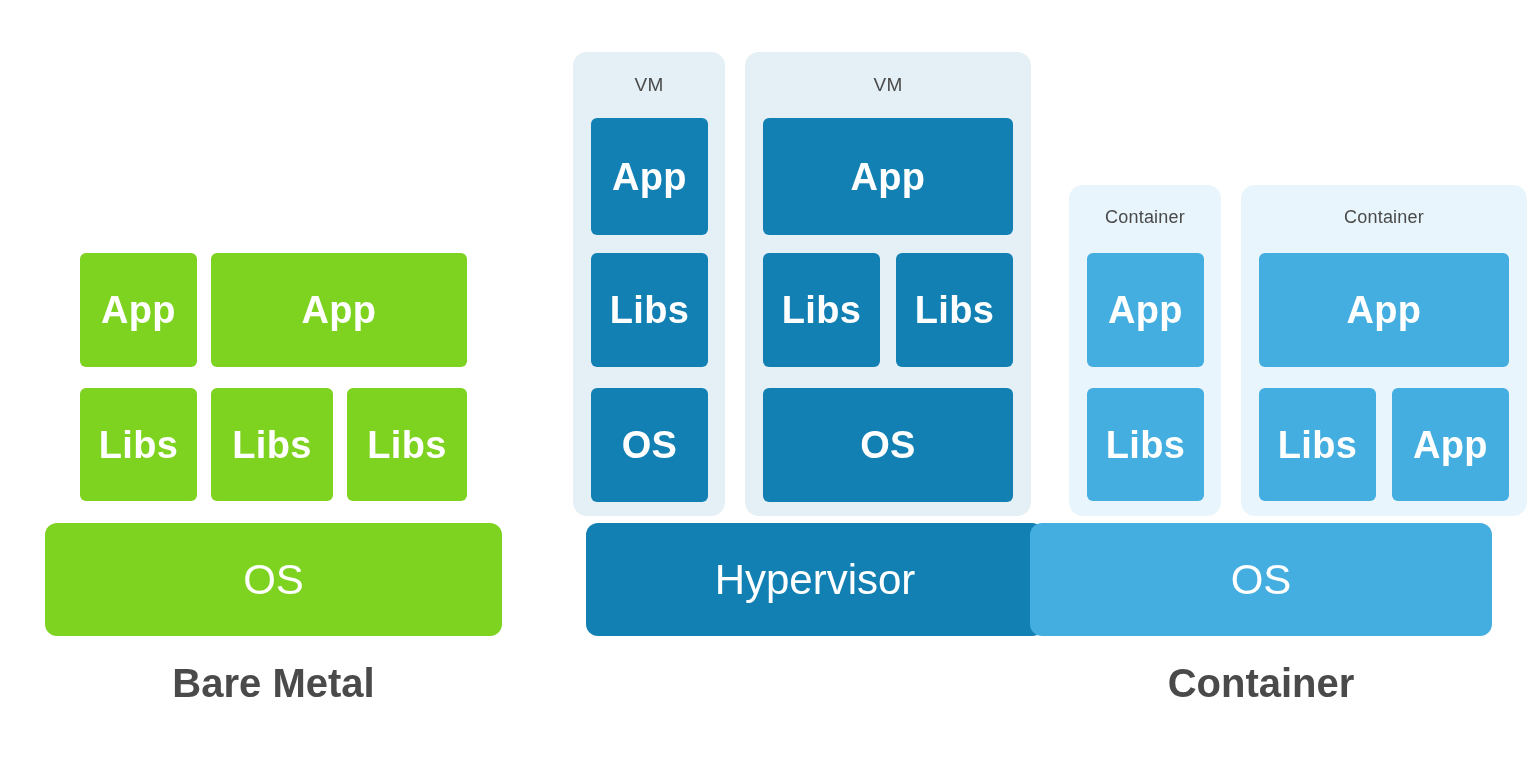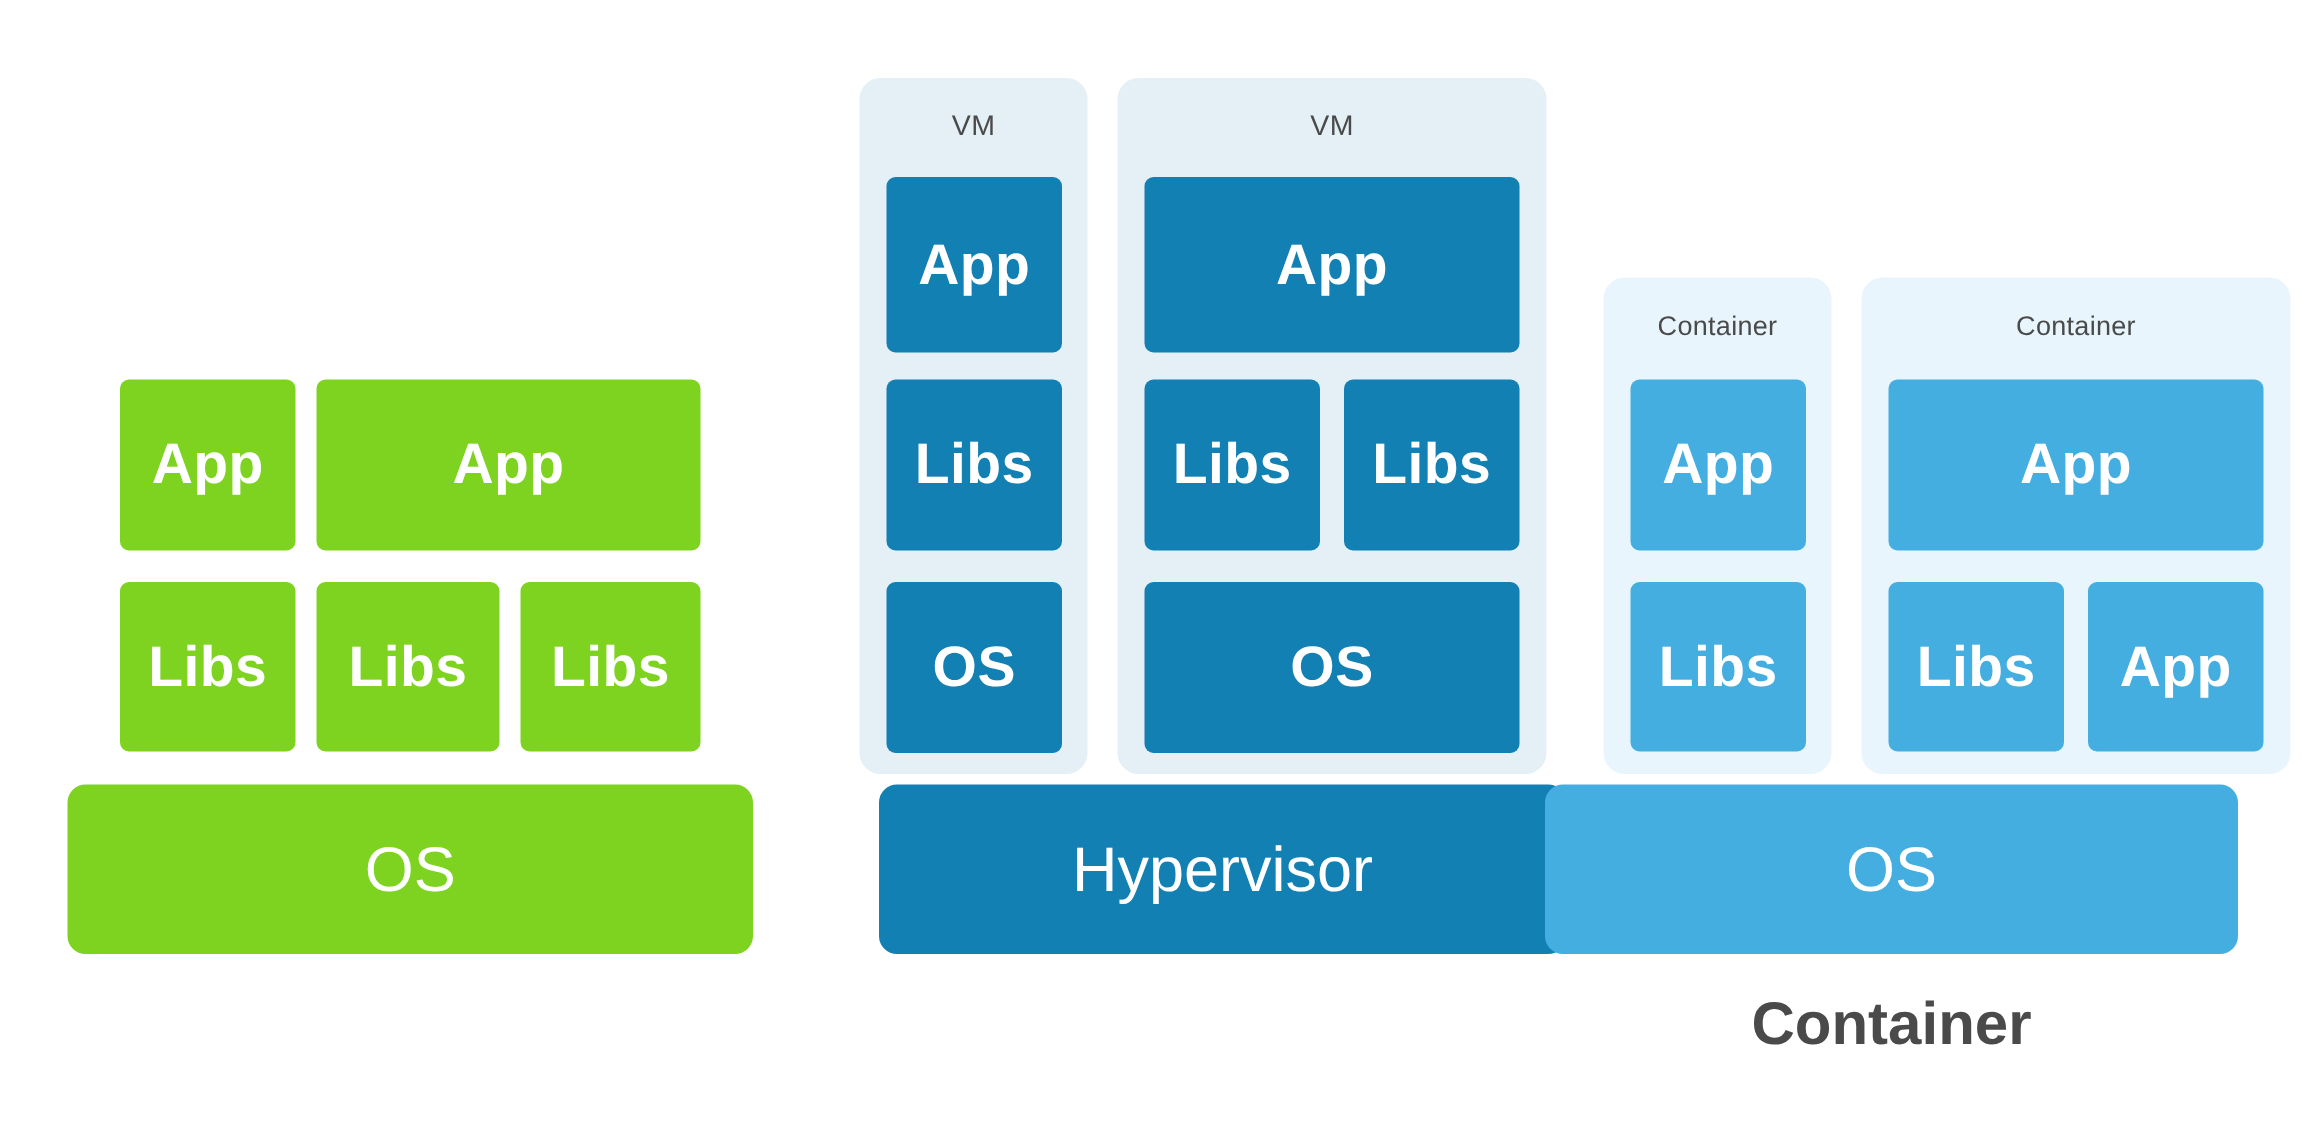--- a/index.html
+++ b/index.html
@@ -117,20 +117,23 @@
     </div>
     <div class="block green" style="left:302px; top:135px; width:120px; height:113px;">
       <span>Libs</span>
     </div>
 
     <div class="basebar green" style="left:0px; top:270px; width:457px; height:113px;">
       <span>OS</span>
     </div>
   </div>
 
+  <div class="caption" style="left:45px; top:663px; width:457px;">
+    <span>Bare Metal</span>
+  </div>
 
   <div class="group-panel vm" style="left:538px; top:52px; width:152px; height:464px;">
     <div class="group-title vm">
       <span>VM</span>
     </div>
     <div class="block dark" style="left:18px; top:66px; width:117px; height:117px;">
       <span>App</span>
     </div>
     <div class="block dark" style="left:18px; top:201px; width:117px; height:114px;">
       <span>Libs</span>

